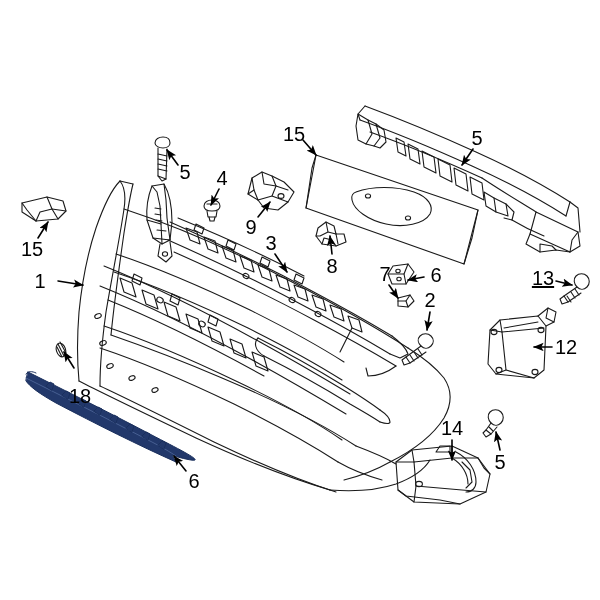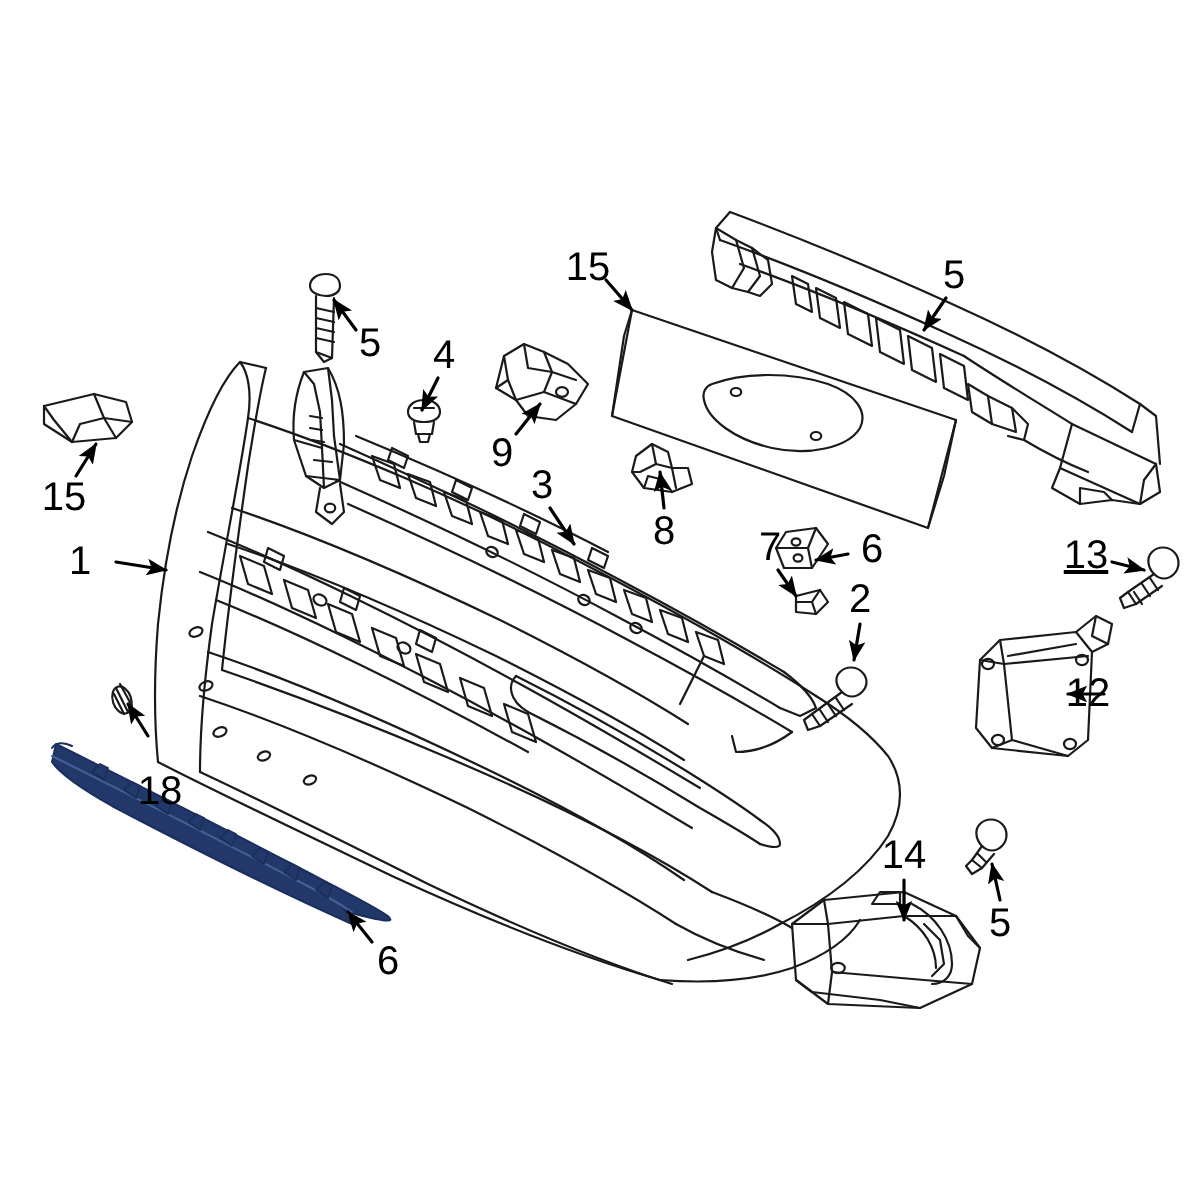--- a/index.html
+++ b/index.html
@@ -368,21 +368,21 @@
       <div class="callout-label" style="left: 430px; top: 300px;">2</div>
       <div class="callout-label" style="left: 271px; top: 243px;">3</div>
       <div class="callout-label" style="left: 222px; top: 178px;">4</div>
       <div class="callout-label" style="left: 185px; top: 172px;">5</div>
       <div class="callout-label" style="left: 436px; top: 275px;">6</div>
       <div class="callout-label" style="left: 385px; top: 274px;">7</div>
       <div class="callout-label" style="left: 332px; top: 266px;">8</div>
       <div class="callout-label" style="left: 251px; top: 227px;">9</div>
       <div class="callout-label" style="left: 452px; top: 428px;">14</div>
       <div class="callout-label" style="left: 500px; top: 462px;">5</div>
-      <div class="callout-label" style="left: 544px; top: 347px;">12</div>
+      <div class="callout-label" style="left: 566px; top: 347px;">12</div>
       <div class="callout-label" style="left: 543px; top: 278px; text-decoration: underline;">13</div>
       <div class="callout-label" style="left: 477px; top: 138px;">5</div>
       <div class="callout-label" style="left: 294px; top: 134px;">15</div>
       <div class="callout-label" style="left: 32px; top: 249px;">15</div>
       <div class="callout-label" style="left: 194px; top: 481px;">6</div>
       <div class="callout-label" style="left: 80px; top: 378px; margin-top: 18px;">18</div>
     </div>
 
 </div>
 

